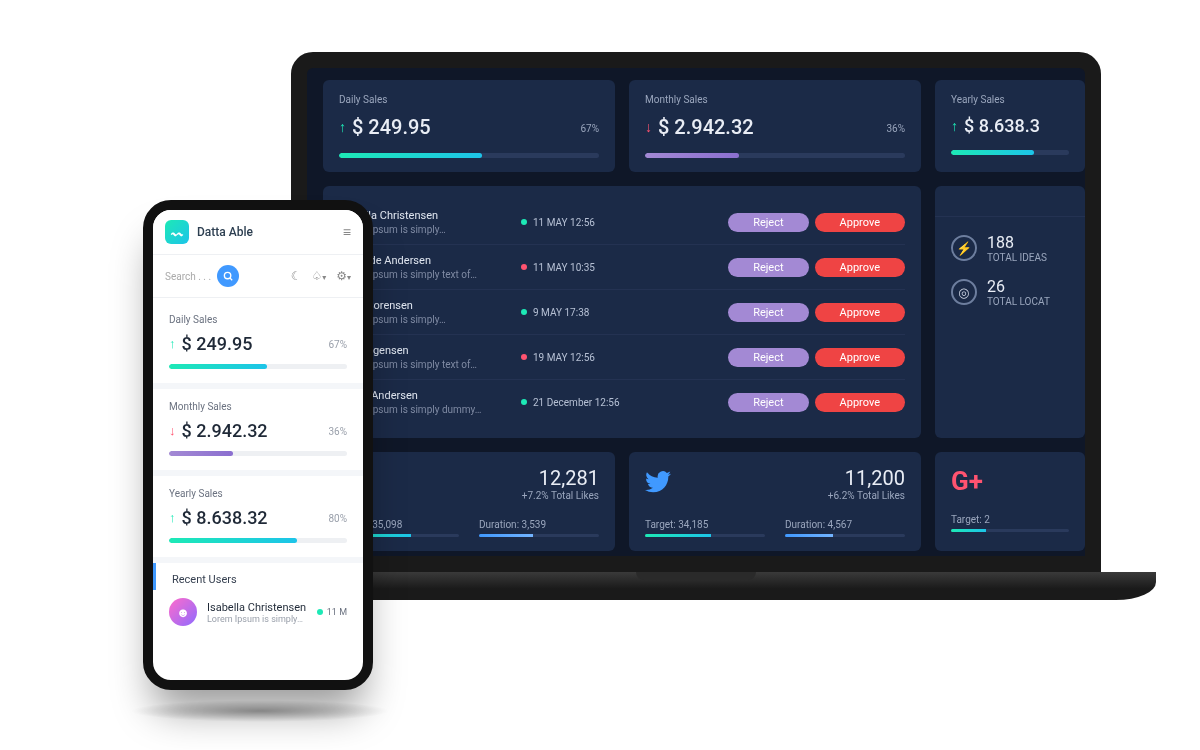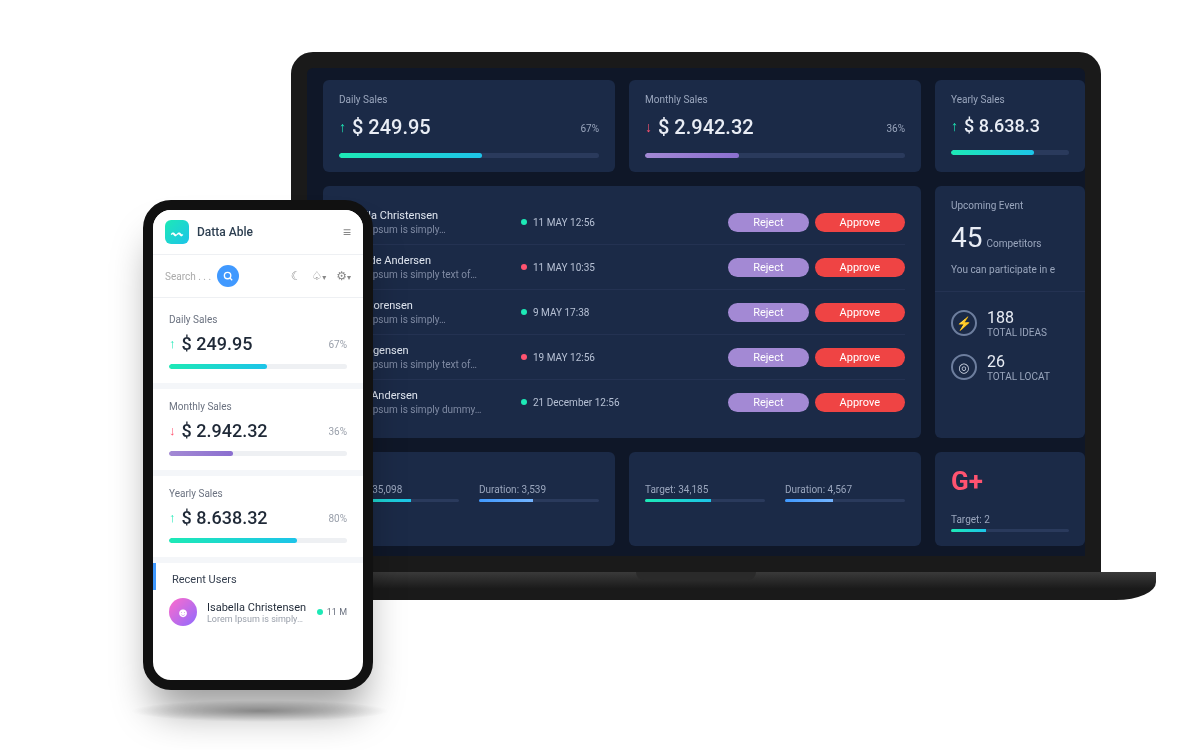--- a/index.html
+++ b/index.html
@@ -207,59 +207,69 @@
                 </div>
                 <div class="ucol-act">
                   <span class="pill rej">Reject</span>
                   <span class="pill app">Approve</span>
                 </div>
               </div>
             </div>
         </div>
 
         <div class="d-card side" style="flex:0 0 150px;display:flex;flex-direction:column;gap:0">
-          <div>
-            <div class="d-title">Upcoming Event</div>
-            <div style="display:flex;align-items:baseline;gap:4px">
-              <span class="big">45</span>
-              <span class="subt">Competitors</span>
-            </div>
-            <div class="subt" style="margin-top:10px">You can participate in e</div>
-          </div>
           <div style="height:1px;background:#243252;margin:16px -16px"></div>
           <div class="iconrow" style="margin-top:0">
             <span class="oicon">⚡</span>
             <div>
               <div style="font-size:16px;color:#e9edf5">188</div>
               <div class="subt">TOTAL IDEAS</div>
             </div>
           </div>
           <div class="iconrow">
             <span class="oicon">◎</span>
             <div>
               <div style="font-size:16px;color:#e9edf5">26</div>
               <div class="subt">TOTAL LOCAT</div>
             </div>
           </div>
         </div>
       </div>
 
       <div class="d-row" style="margin-top:14px">
         <div class="d-card social">
+          <div class="inner">
+            <span class="sicon blue" style="opacity:0"></span>
+            <div class="sright">
+              <div class="snum">12,281</div>
+              <div class="ssub">+7.2% Total Likes</div>
+            </div>
+          </div>
           <div class="smeta">
             <div><span>Target:</span> <span>35,098</span><div class="sline">
                   <span class="bar-teal" style="width:60%"></span>
                 </div></div>
             <div><span>Duration:</span> <span>3,539</span><div class="sline">
                   <span class="bar-blue" style="width:45%"></span>
                 </div></div>
           </div>
         </div>
 
         <div class="d-card social">
+          <div class="inner">
+            <span class="sicon blue">
+              <svg width="26" height="22" viewBox="0 0 24 20" fill="#4099ff">
+                  <path d="M24 2.4a9.8 9.8 0 0 1-2.8.8A4.9 4.9 0 0 0 23.3.4a9.9 9.9 0 0 1-3.1 1.2A4.9 4.9 0 0 0 11.8 6a13.9 13.9 0 0 1-10-5.1 4.9 4.9 0 0 0 1.5 6.5A4.9 4.9 0 0 1 1 6.8v.1a4.9 4.9 0 0 0 3.9 4.8 4.9 4.9 0 0 1-2.2.1 4.9 4.9 0 0 0 4.6 3.4A9.9 9.9 0 0 1 0 17.3 13.9 13.9 0 0 0 7.5 19.5c9 0 14-7.5 14-14v-.6A10 10 0 0 0 24 2.4z"></path>
+                </svg>
+            </span>
+            <div class="sright">
+              <div class="snum">11,200</div>
+              <div class="ssub">+6.2% Total Likes</div>
+            </div>
+          </div>
           <div class="smeta">
             <div><span>Target:</span> <span>34,185</span><div class="sline">
                   <span class="bar-teal" style="width:55%"></span>
                 </div></div>
             <div><span>Duration:</span> <span>4,567</span><div class="sline">
                   <span class="bar-blue" style="width:40%"></span>
                 </div></div>
           </div>
         </div>
 

